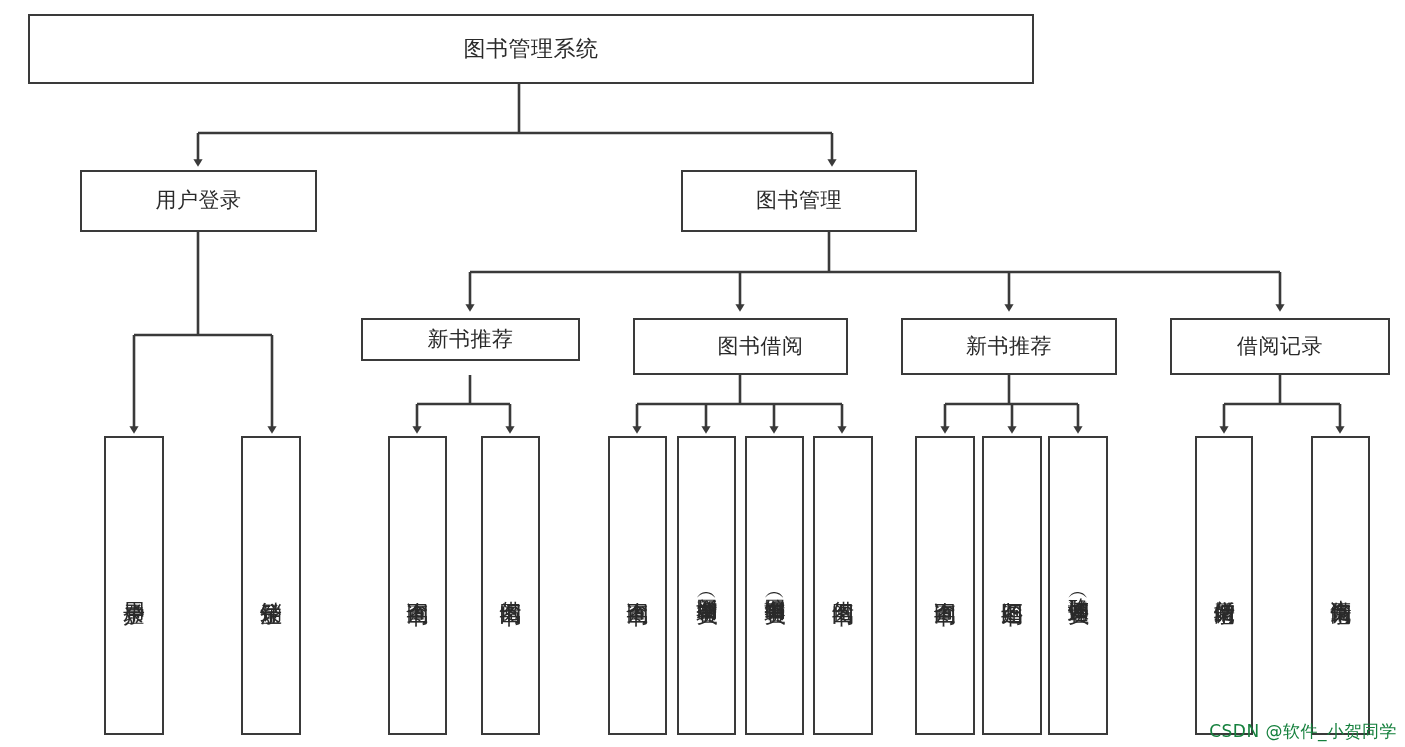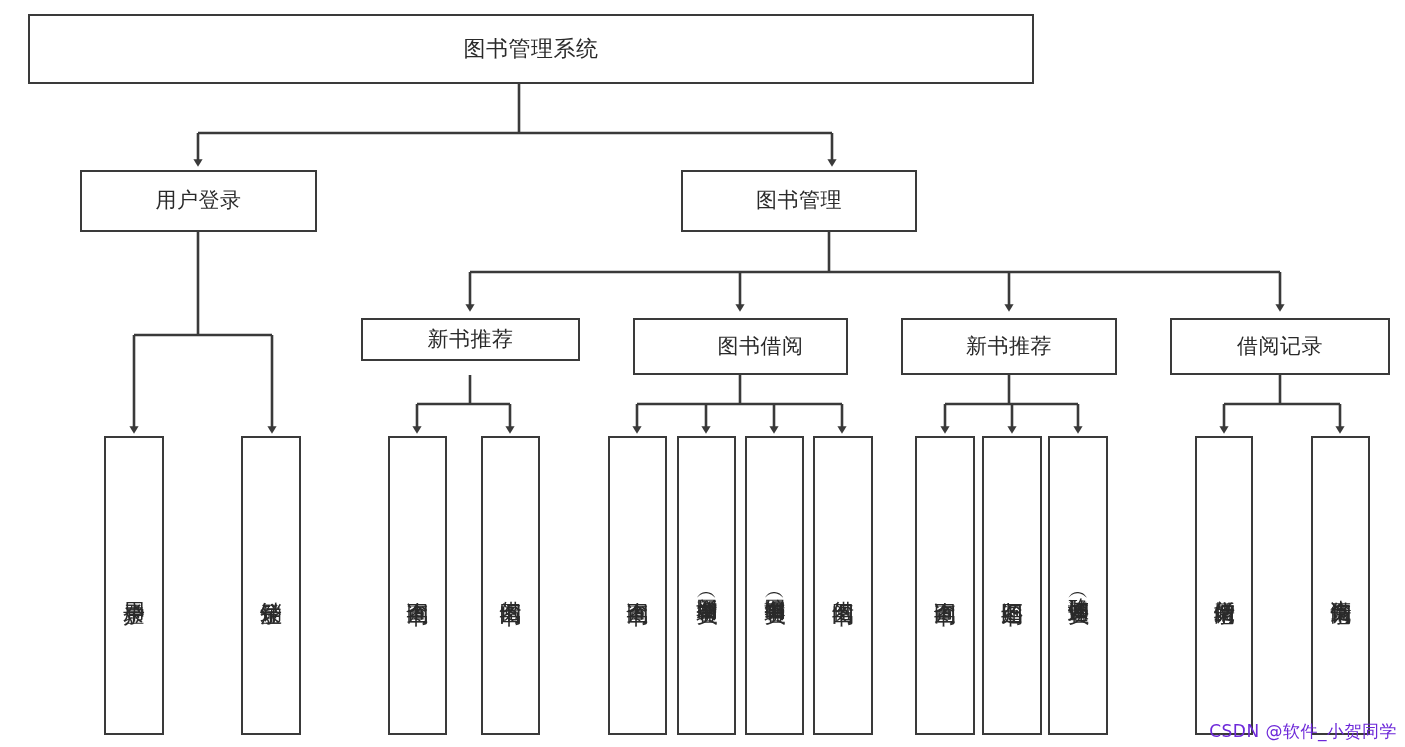--- a/index.html
+++ b/index.html
@@ -66,21 +66,21 @@
     max-height: 100%;
   }
   .node.vert.small .label {
     font-size: 21px;
   }
   .watermark {
     position: absolute;
     right: 8px;
     bottom: 4px;
     font-size: 17px;
-    color: #6d28d9;
+    color: #15803d;
     font-family: "DejaVu Sans", "Liberation Sans", sans-serif;
     white-space: nowrap;
     z-index: 5;
     letter-spacing: 0.5px;
   }
 </style>
 </head>
 <body>
 
 <div id="canvas">

